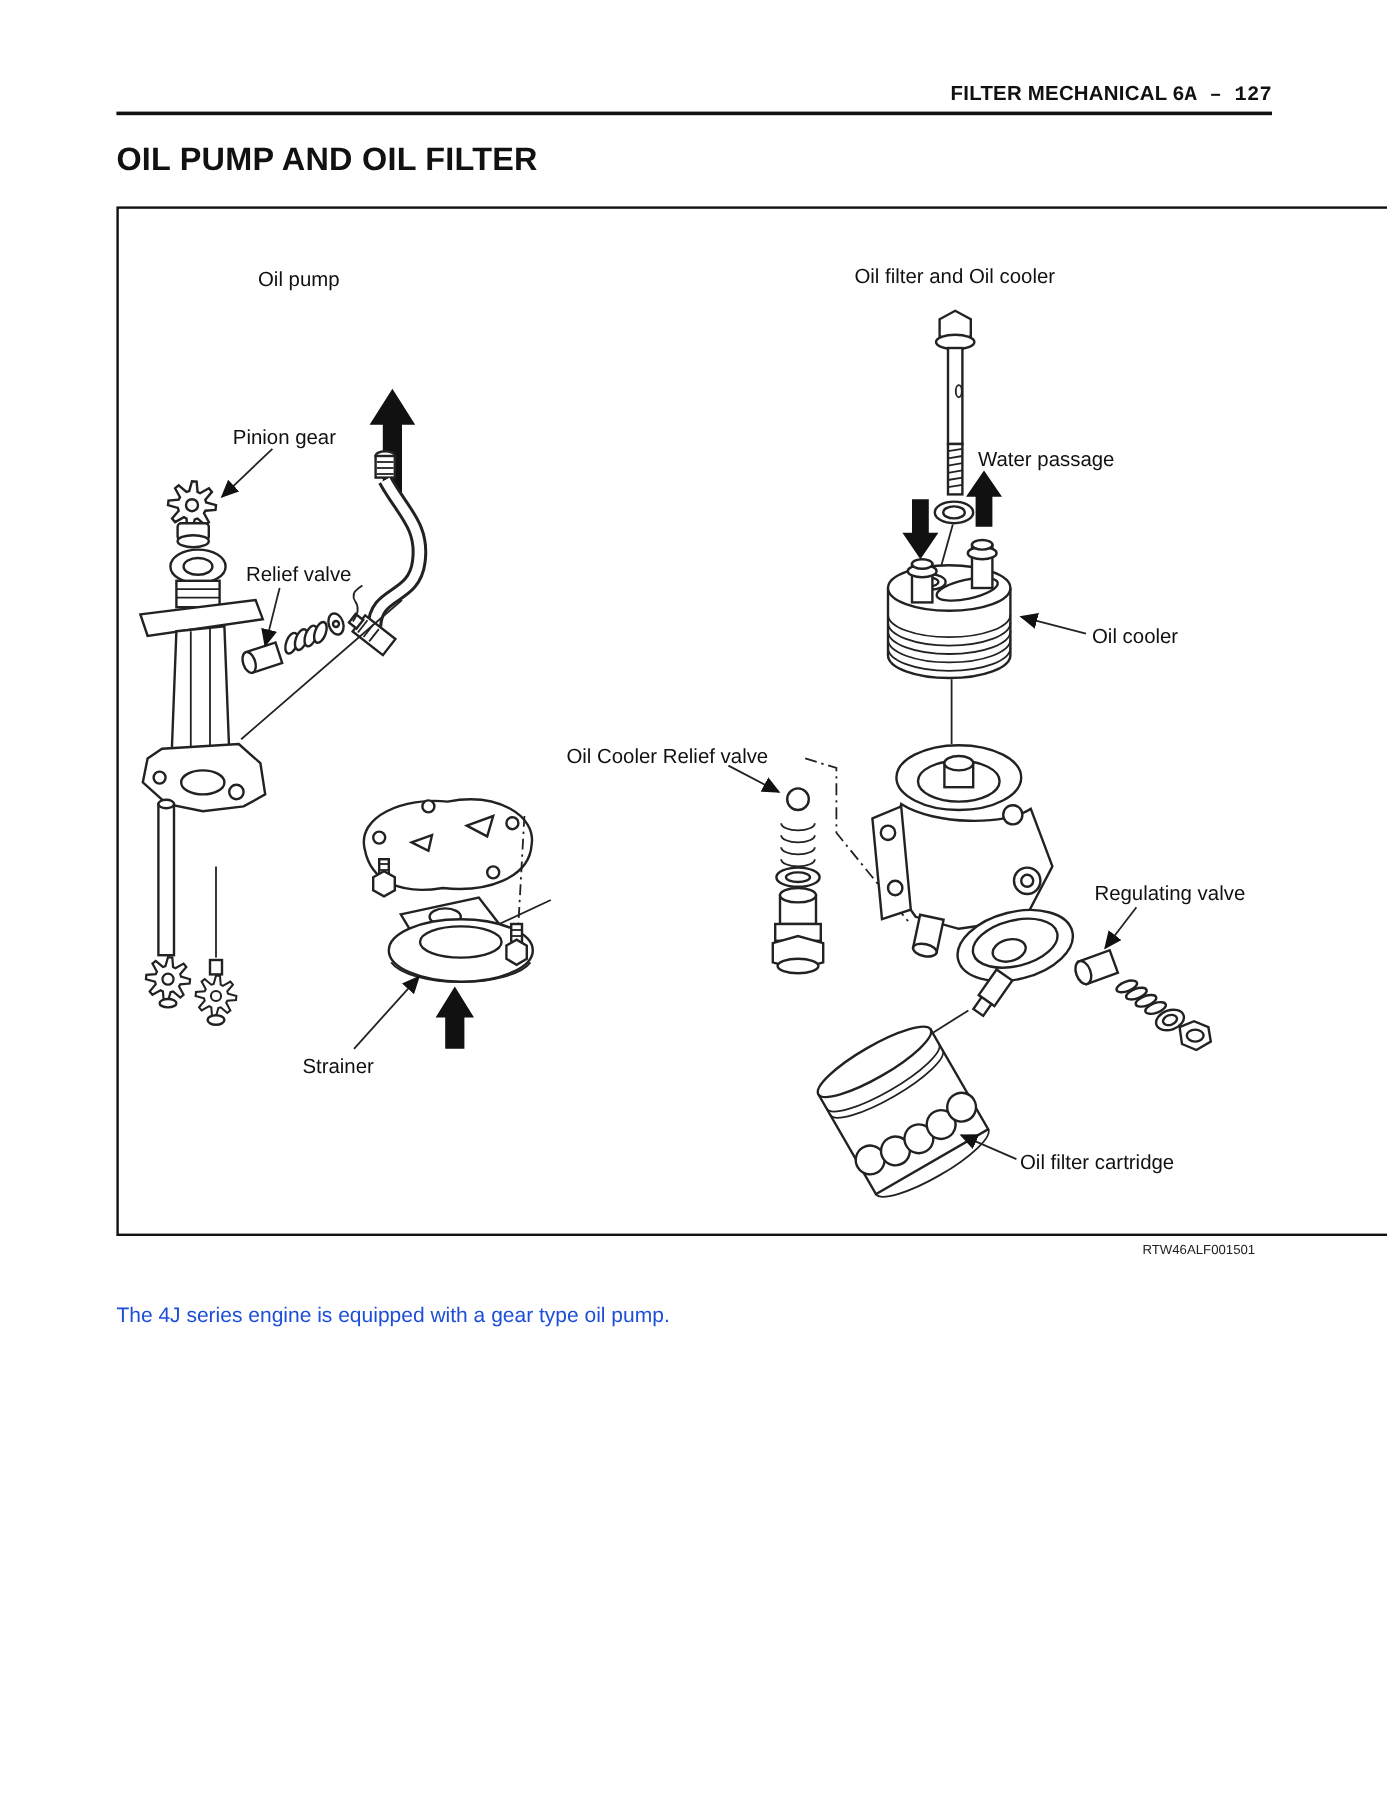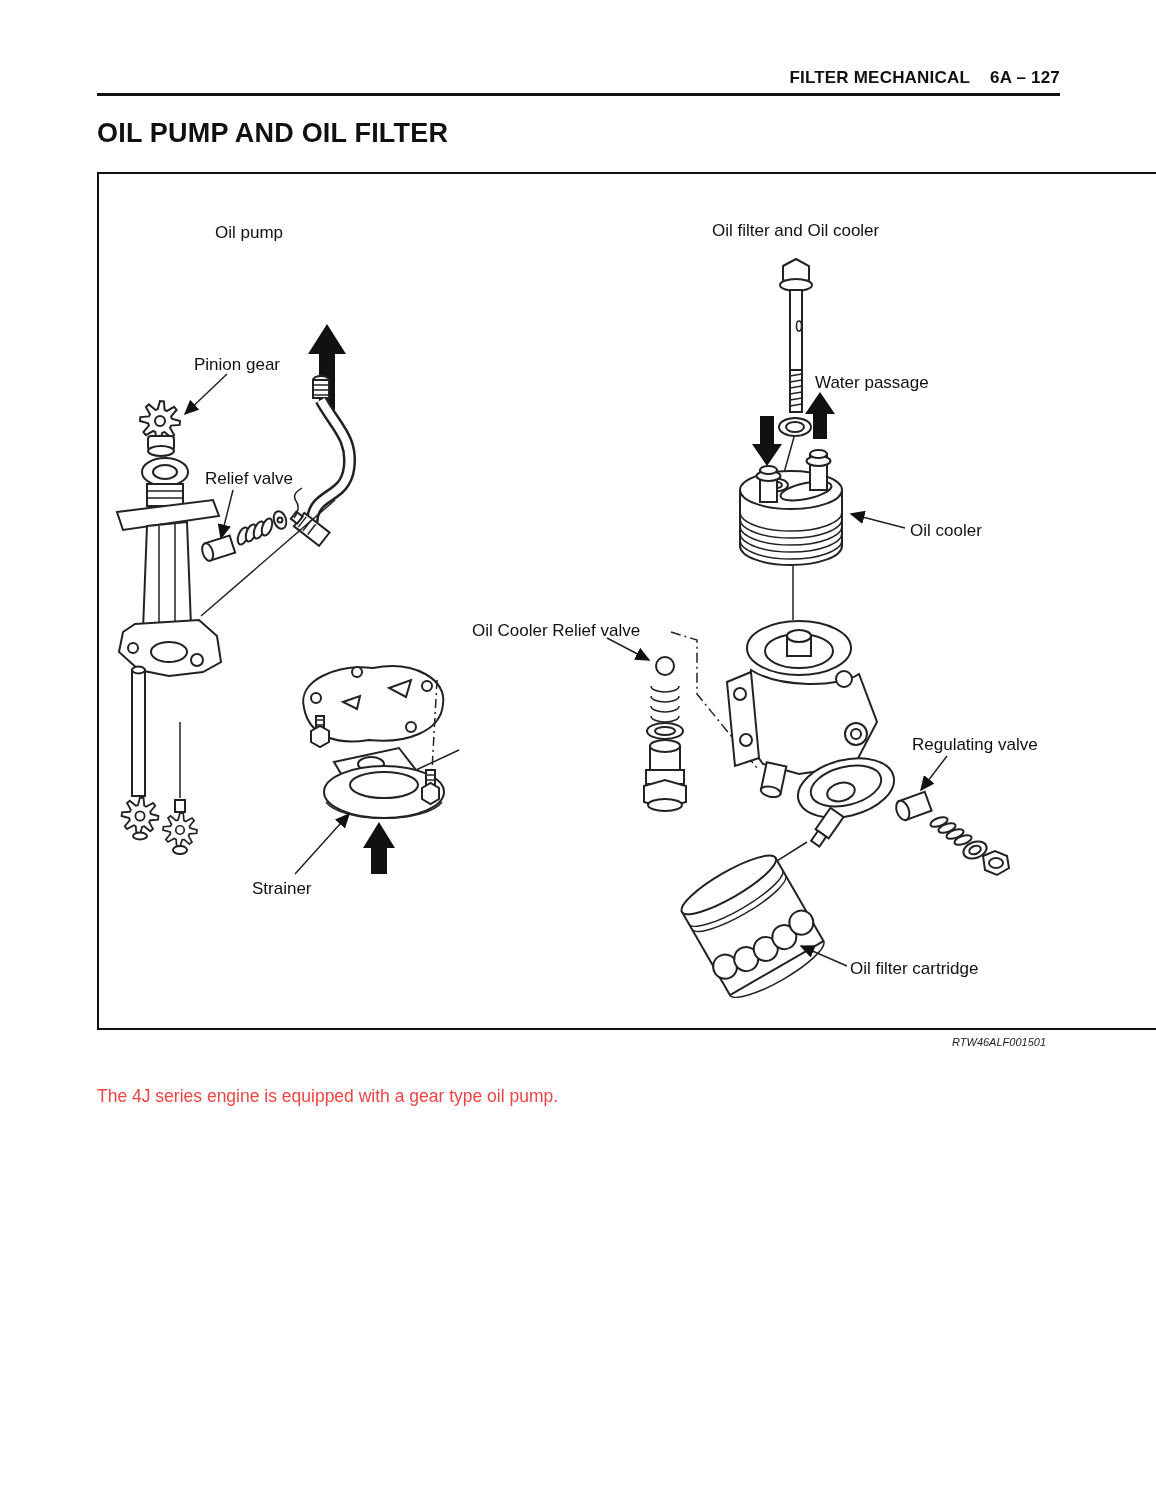--- a/index.html
+++ b/index.html
@@ -1,24 +1,24 @@
 <!DOCTYPE html>
 <html><head>
 <meta charset="utf-8">
 <style>
   html,body{margin:0;padding:0;background:#ffffff;}
   body{width:1156px;height:1496px;position:relative;font-family:"Liberation Sans",sans-serif;color:#111;}
   .page{position:absolute;inset:0;background:#fff;}
   .hdr{position:absolute;top:68px;left:97px;right:96px;text-align:right;font-weight:bold;font-size:17px;letter-spacing:.2px;white-space:nowrap;}
-  .hdr .pg{margin-left:20px;}
+  .hdr .pg{margin-left:4px;font-family:Liberation Mono, monospace;}
   .hdr-rule{position:absolute;top:93px;left:97px;right:96px;height:3px;background:#111;}
   .title{position:absolute;top:118px;left:97px;font-size:27px;font-weight:bold;letter-spacing:.2px;text-align:center;}
   .figbox{position:absolute;top:172px;left:97px;width:1138px;height:858px;border:2px solid #111;box-sizing:border-box;background:#fff;}
-  .refcode{position:absolute;top:1036px;right:110px;font-size:11px;color:#222;font-style:italic;}
-  .bodytext{position:absolute;top:1082px;left:97px;right:60px;font-size:17.5px;line-height:28px;color:#ef4444;}
+  .refcode{position:absolute;top:1036px;right:110px;font-size:11px;color:#222;}
+  .bodytext{position:absolute;top:1082px;left:97px;right:60px;font-size:17.5px;line-height:28px;color:#1d4ed8;}
   svg text.lbl{font-family:"Liberation Sans",sans-serif;font-size:17px;fill:#111;}
   svg .thin{fill:none;stroke:#222;stroke-width:1.5;}
   svg .fw{fill:#fff;stroke:#222;stroke-width:2;}
   svg .blk{fill:#111;stroke:none;}
 </style>
 </head>
 <body>
 
 <div class="page">
 

